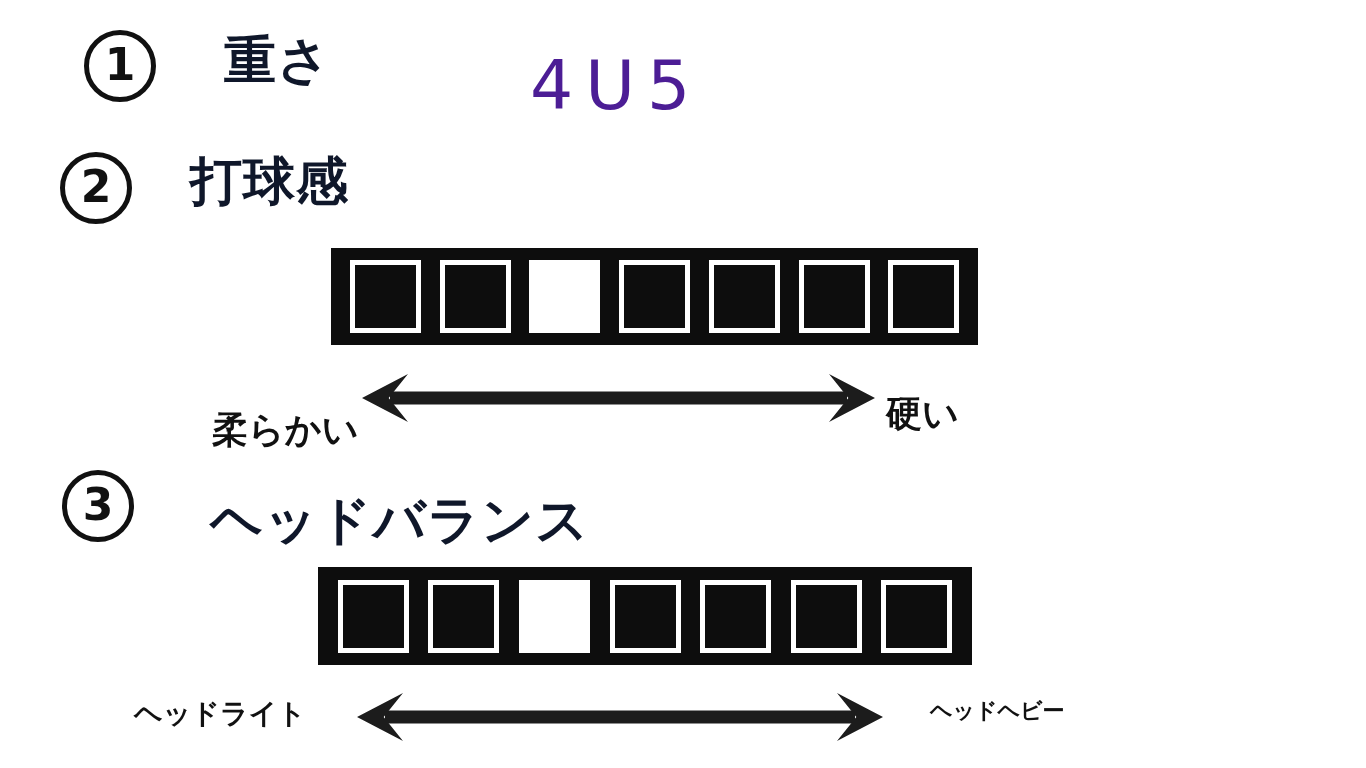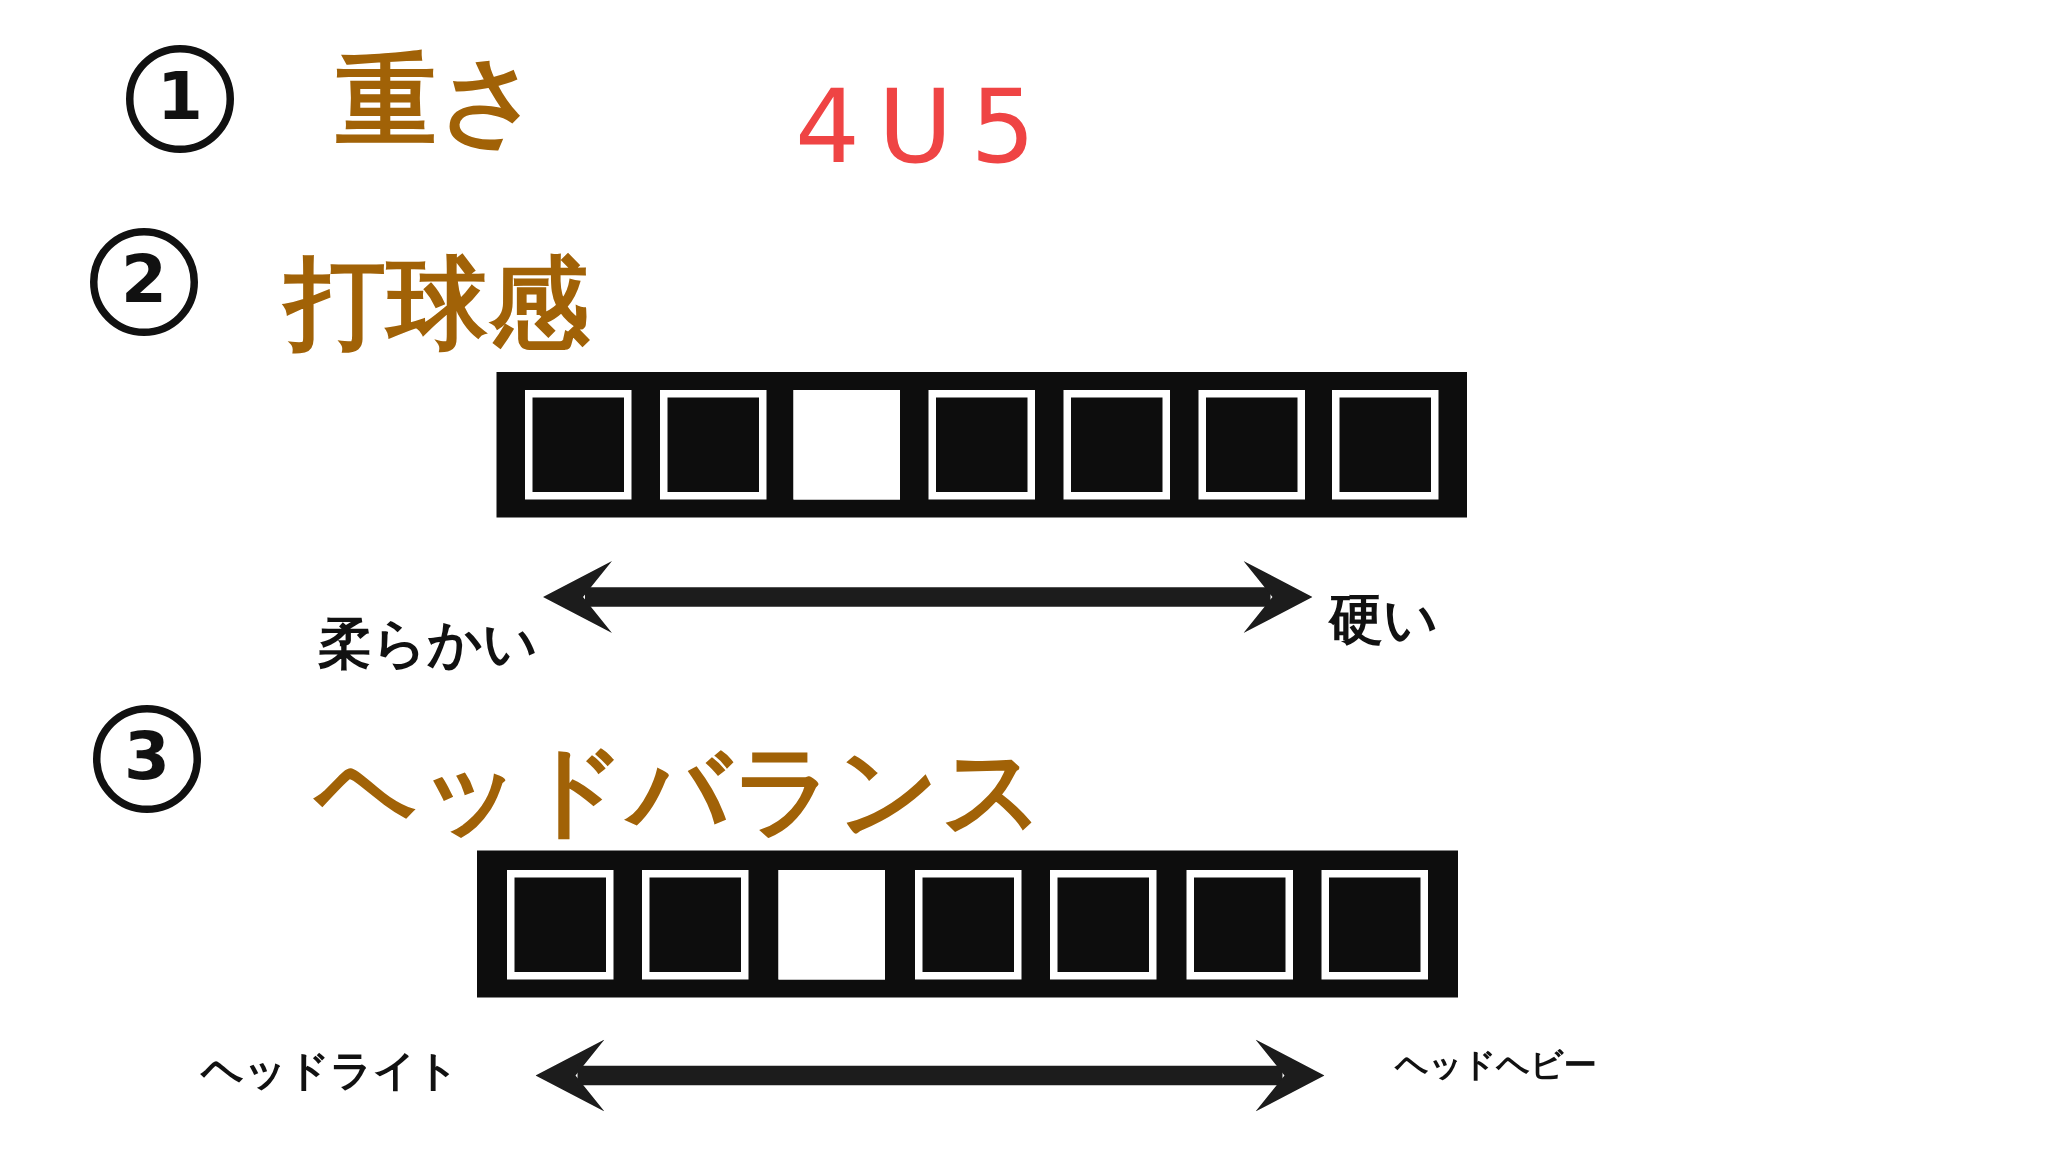--- a/index.html
+++ b/index.html
@@ -33,41 +33,41 @@
     transform: translateY(-1px);
   }
   .badge-1 { left: 84px;  top: 30px; }
   .badge-2 { left: 60px;  top: 152px; }
   .badge-3 { left: 62px;  top: 470px; }
 
   
   .title {
     position: absolute;
     margin: 0;
-    font-size: 67px;
+    font-size: 52px;
     font-weight: 700;
     line-height: 1;
     letter-spacing: 1px;
-    color: #a16207;
+    color: #0f172a;
     white-space: nowrap;
   }
   .title-1 { left: 224px; top: 34px; }
-  .title-2 { left: 190px; top: 169px; }
+  .title-2 { left: 190px; top: 155px; }
   .title-3 { left: 210px; top: 494px; }
 
   
   .weight-value {
     position: absolute;
     left: 530px;
     top: 52px;
     font-size: 68px;
     font-weight: 400;
     letter-spacing: 12px;
     line-height: 1;
-    color: #ef4444;
+    color: #4c1d95;
     white-space: nowrap;
   }
 
   
   .scale-bar {
     position: absolute;
     background: #0d0d0d;
     display: flex;
     align-items: center;
     justify-content: space-evenly;

